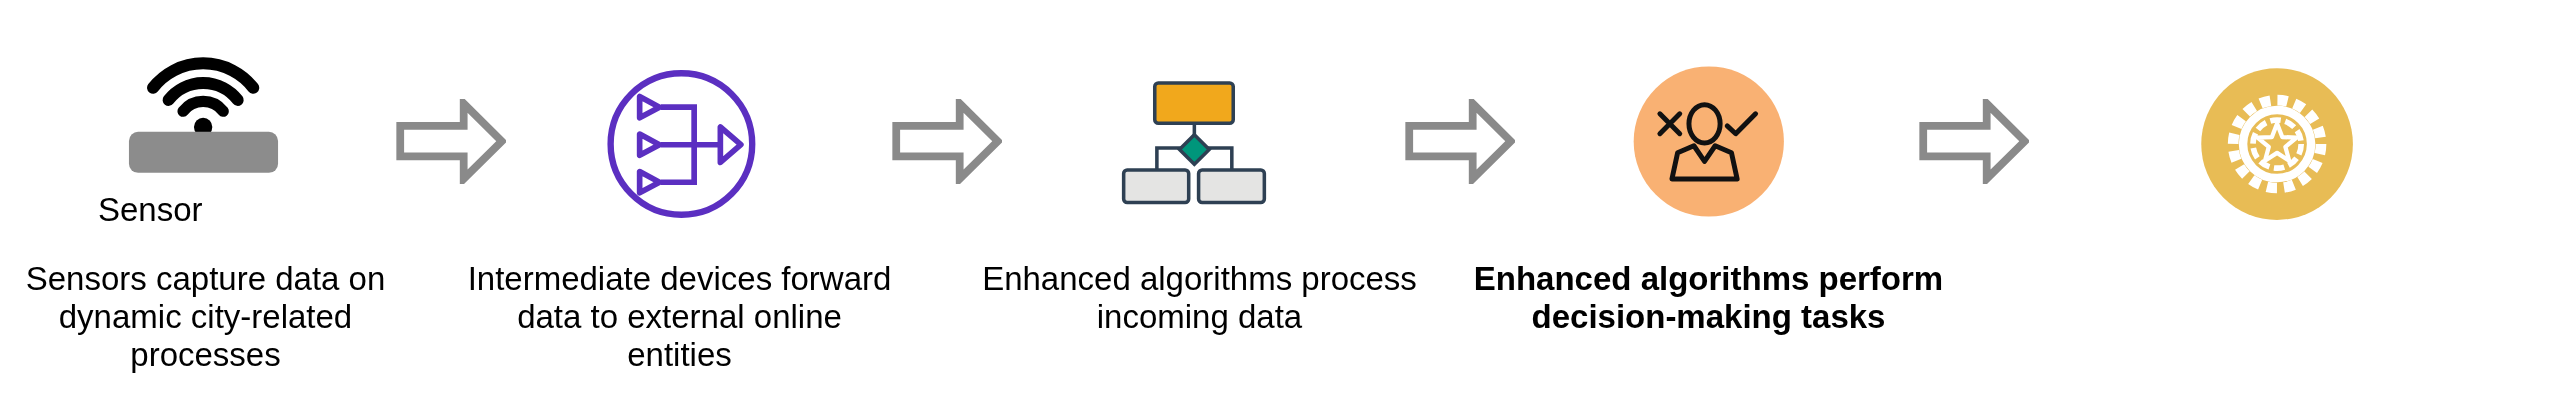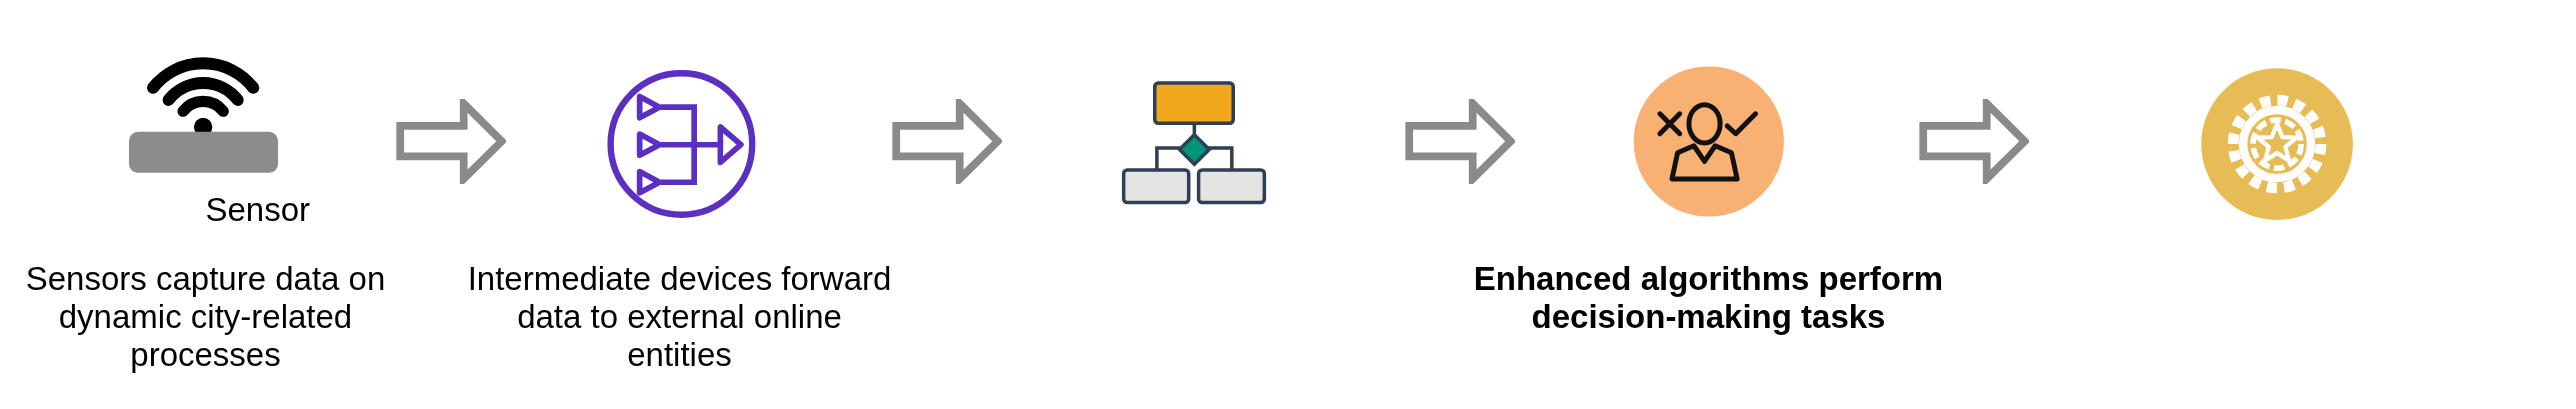--- a/index.html
+++ b/index.html
@@ -27,21 +27,21 @@
     line-height: 38px;
     text-align: center;
     white-space: pre-line;
     letter-spacing: 0;
   }
   .icon-label {
     position: absolute;
     top: 191px;
     font-size: 33px;
     line-height: 38px;
-    text-align: right;
+    text-align: left;
   }
   .cap-1 { left: -42px;  width: 495px; }
   .cap-2 { left: 432px;  width: 495px; }
   .cap-3 { left: 952px; width: 495px; }
   .cap-4 { left: 1461px; width: 495px; font-weight: bold; }
   .cap-5 { left: 1987px; width: 580px; }
 </style>
 </head>
 <body>
 
@@ -83,20 +83,22 @@
   </svg>
 
   <svg class="icon-svg" style="left:1118px; top:78px;" width="152" height="131" viewBox="0 0 215 185">
     <path d="M 55 130 L 55 99 L 161 99 L 161 130" fill="none" stroke="#2e4053" stroke-width="5"></path>
     <path d="M 108 64 L 108 90" fill="none" stroke="#2e4053" stroke-width="5"></path>
     <rect x="52" y="7" width="111" height="57" rx="5" fill="#f1a81c" stroke="#2e4053" stroke-width="5"></rect>
     <polygon points="108,80 129,101 108,122 87,101" fill="#00967b" stroke="#2e4053" stroke-width="5"></polygon>
     <rect x="8" y="130" width="92" height="46" rx="5" fill="#e4e4e3" stroke="#2e4053" stroke-width="5"></rect>
     <rect x="114" y="130" width="93" height="46" rx="5" fill="#e4e4e3" stroke="#2e4053" stroke-width="5"></rect>
   </svg>
+  <div class="caption cap-3">Enhanced algorithms process
+incoming data</div>
 
   <svg class="icon-svg" style="left:1405px; top:99px;" width="110" height="85" viewBox="0 0 156 120">
     <polygon points="6,38 96,38 96,6 150,59.5 96,113 96,81 6,81" fill="#ffffff" stroke="#8a8a8a" stroke-width="11"></polygon>
   </svg>
 
   <svg class="icon-svg" style="left:1628px; top:60px;" width="163" height="163" viewBox="0 0 230 230">
     <circle cx="114" cy="115" r="106" fill="#f9b173"></circle>
     <ellipse cx="108" cy="90" rx="22" ry="27" fill="none" stroke="#111111" stroke-width="7"></ellipse>
     <path d="M 62 168 L 70 131 L 93 121 L 108 143 L 123 121 L 146 131 L 154 168 Z" fill="none" stroke="#111111" stroke-width="7" stroke-linejoin="round"></path>
     <path d="M 45 76 L 73 104 M 73 76 L 45 104" fill="none" stroke="#111111" stroke-width="7" stroke-linecap="round"></path>

